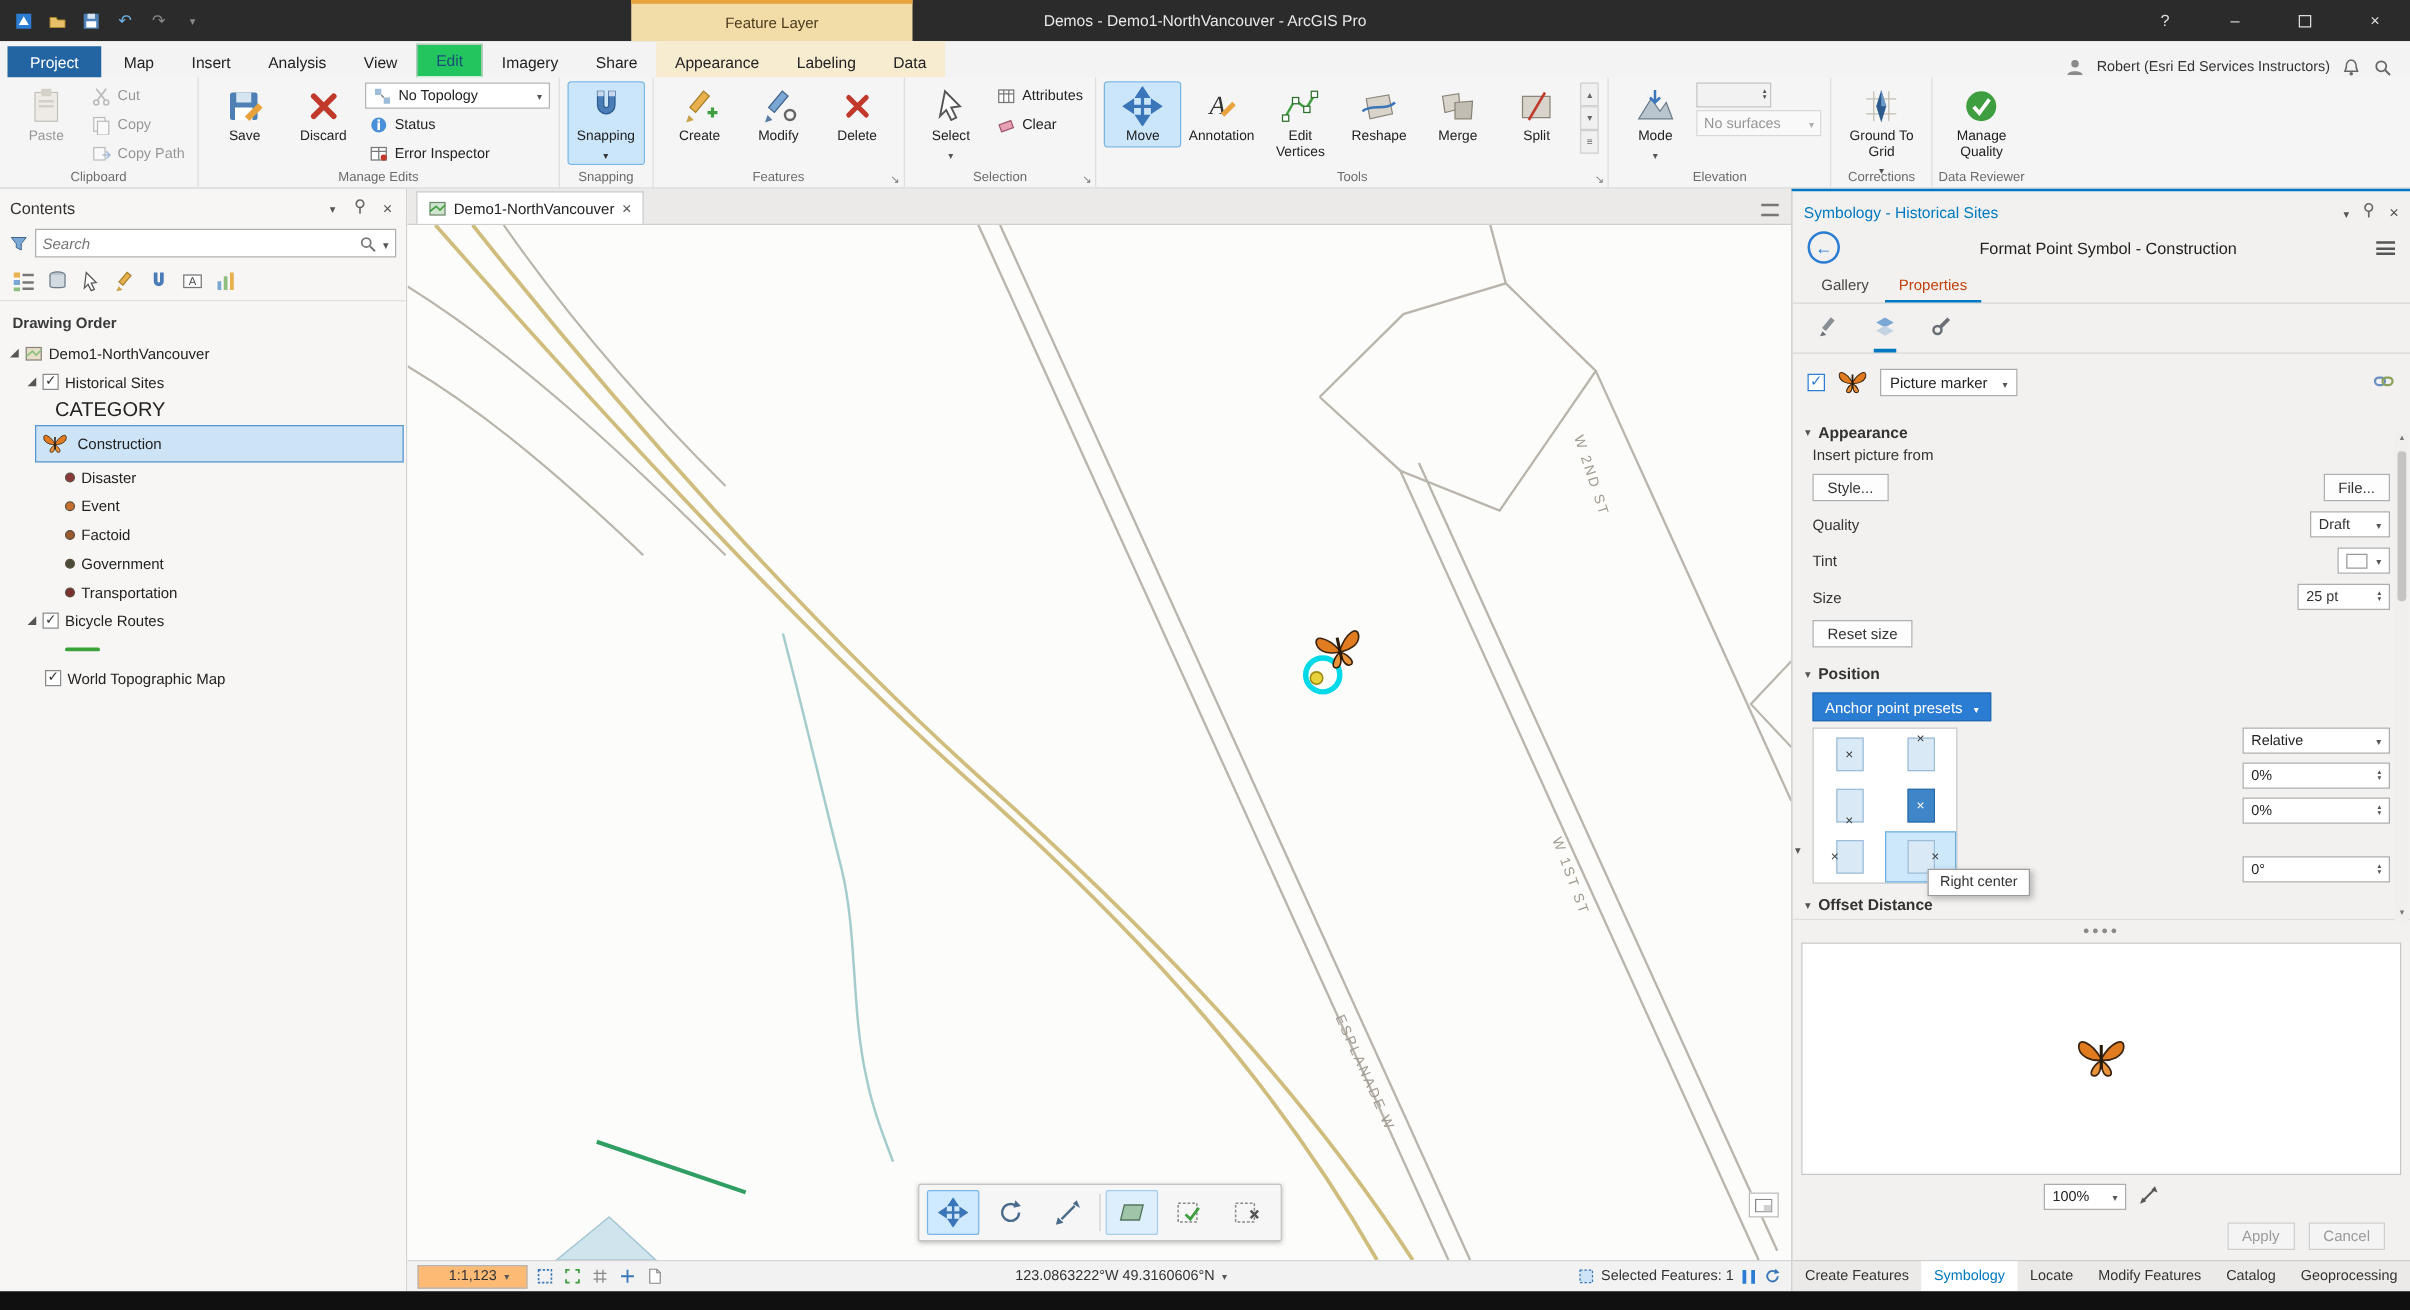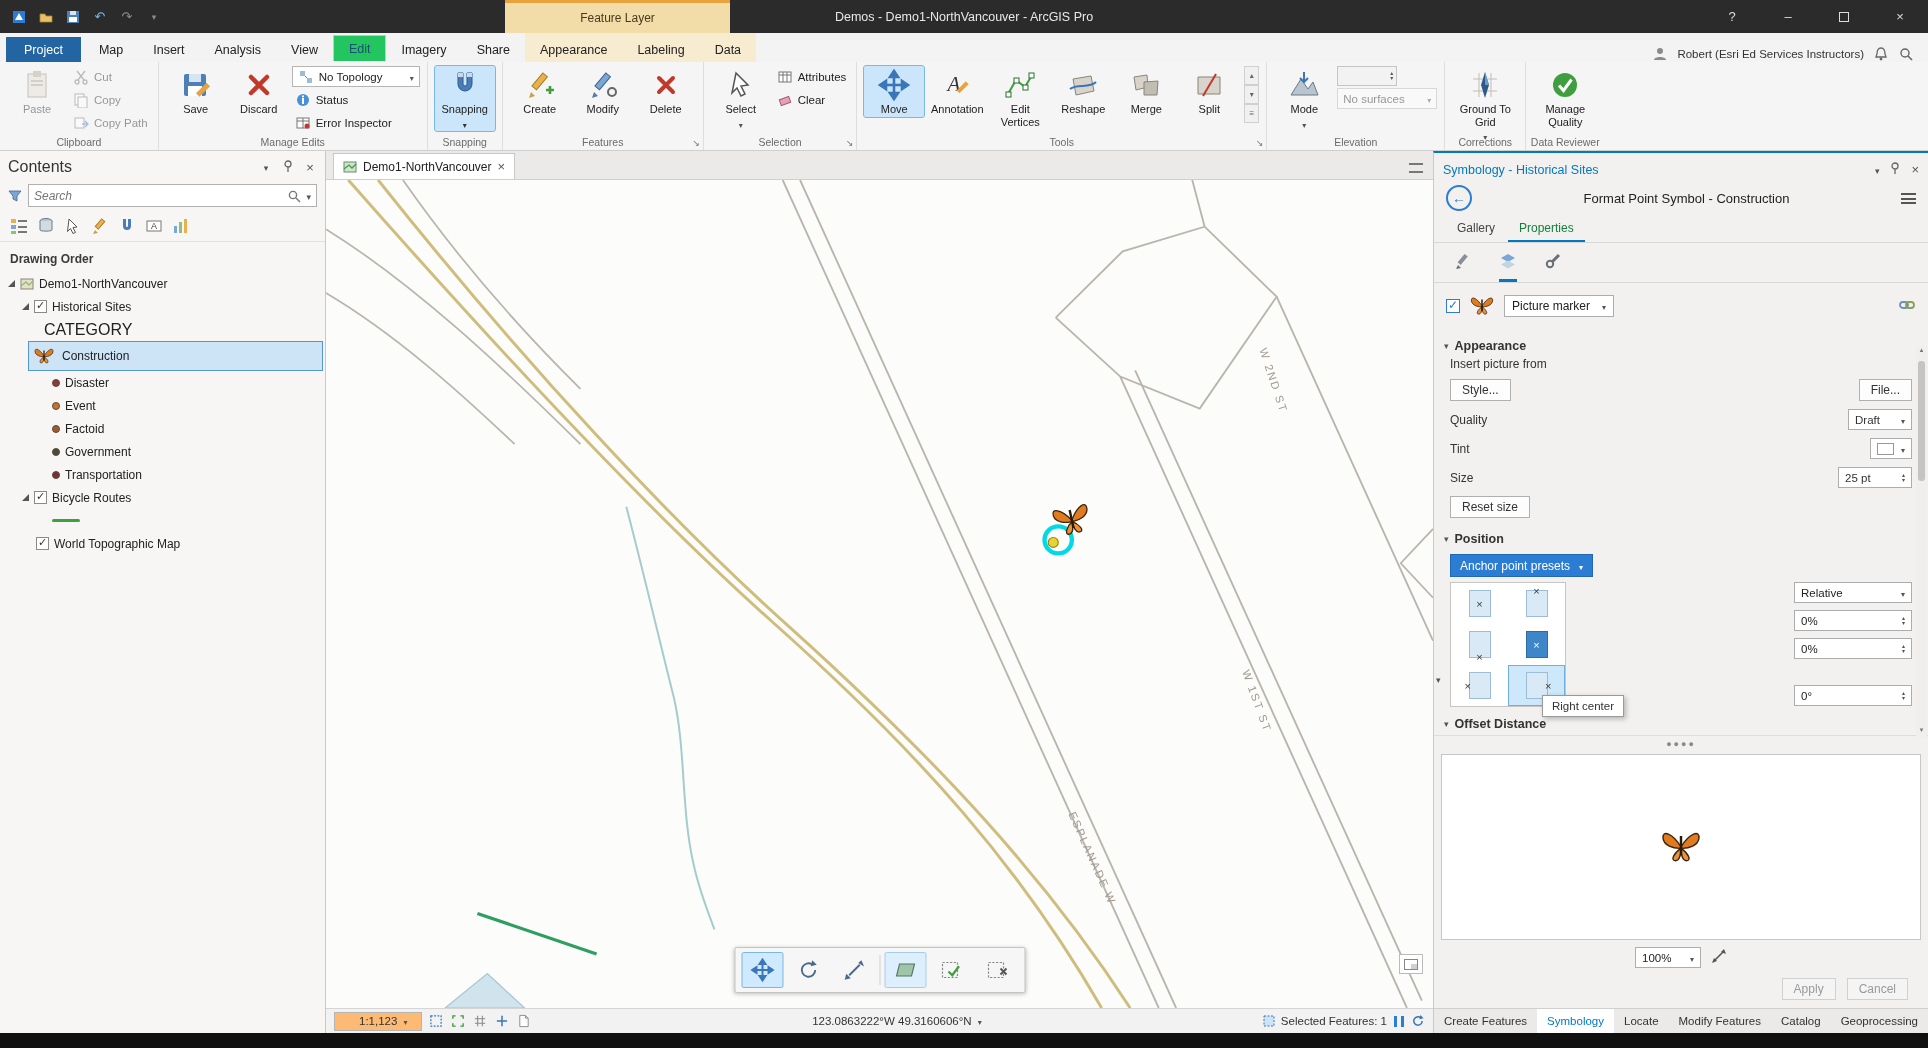--- a/index.html
+++ b/index.html
@@ -47,21 +47,21 @@
   .toolscroll span{width:15px;height:19px;border:1px solid #d0d0d0;background:#f0f0f0;font-size:8px;color:#666;display:flex;align-items:center;justify-content:center}
   .spinbox{display:flex;align-items:center;border:1px solid #c5c5c5;background:#f2f2f2;height:20px;width:60px;padding:0 3px;color:#9a9a9a}
 
   
   .lpanel{position:absolute;left:0;top:151px;width:326px;bottom:15px;background:#f7f6f5;border-right:1px solid #c9c9c9;overflow:hidden}
   .maparea{position:absolute;left:326px;top:151px;right:495px;bottom:15px;background:#fff}
   .rpanel{position:absolute;right:0;top:151px;width:495px;bottom:15px;background:#f2f1ef;border-left:1px solid #c9c9c9;border-top:2px solid #0079c1;overflow:hidden}
   .blackstrip{position:absolute;left:0;bottom:0;width:100%;height:15px;background:#101010}
 
   
-  .phead{display:flex;align-items:center;padding:7px 8px 5px;font-size:16px;color:#333}
+  .phead{display:flex;align-items:center;padding:7px 8px 5px;font-size:13px;color:#333}
   .phead .ic{margin-left:8px;color:#666;font-size:11px;width:14px;text-align:center}
   .xico::after{content:"×";font-size:13px;color:#555}
   .carico::after{content:"▾";font-size:9px;color:#555}
   .srow{display:flex;align-items:center;gap:6px;padding:3px 8px}
   .searchbox{flex:1;display:flex;align-items:center;border:1px solid #b0b0b0;background:#fff;height:23px;padding:0 5px;gap:5px}
   .searchbox input{flex:1;border:none;outline:none;font-style:italic;font-size:12px;color:#555;font-family:"Liberation Sans",sans-serif;background:transparent}
   .ctools{display:flex;gap:9px;padding:7px 10px 6px;border-bottom:1px solid #e2e0dd}
   .ctools span{width:18px;height:18px;display:inline-flex}
   .seclab{padding:10px 10px 6px;font-size:12px;font-weight:bold;color:#3a3a3a}
   .trow{display:flex;align-items:center;gap:5px;height:23px;padding-left:8px;font-size:12px;color:#222;white-space:nowrap}
@@ -96,21 +96,21 @@
   .rtitle{display:flex;align-items:center;padding:8px 9px 4px;font-size:12.5px;color:#0079c1}
   .rtitle .ic{margin-left:9px;color:#666}
   .fmtrow{display:flex;align-items:center;gap:10px;padding:3px 12px}
   .backbtn{width:26px;height:26px;border:2px solid #2b7cd3;border-radius:50%;color:#2b7cd3;display:flex;align-items:center;justify-content:center;font-size:14px;flex:none}
   .backbtn::after{content:"←"}
   .fmttitle{flex:1;text-align:center;font-size:13px;color:#222}
   .burger{width:15px;height:11px;border-top:2px solid #555;border-bottom:2px solid #555;position:relative}
   .burger::after{content:"";position:absolute;left:0;right:0;top:3px;border-top:2px solid #555}
   .rtabs{display:flex;gap:2px;padding:3px 12px 0;border-bottom:1px solid #d8d8d8}
   .rtab{padding:4px 11px 5px;font-size:12px;color:#444}
-  .rtab.active{color:#15803d;border-bottom:2px solid #0079c1}
+  .rtab.active{color:#c2410c;border-bottom:2px solid #0079c1}
   .itabs{display:flex;gap:27px;padding:9px 0 0 20px;border-bottom:1px solid #d8d8d8}
   .itab{padding-bottom:6px}
   .itab.active{border-bottom:3px solid #0079c1}
   .layerrow{display:flex;align-items:center;gap:9px;padding:10px 12px}
   .bluecb{width:14px;height:14px;border:1px solid #2b7cd3;background:#fff;position:relative}
   .bluecb::after{content:"✓";position:absolute;left:1px;top:-2px;color:#2b7cd3;font-size:12px}
   .pmcombo{display:flex;align-items:center;gap:12px;border:1px solid #adadad;background:#fff;height:22px;padding:0 7px;font-size:12px}
   .sech{display:flex;align-items:center;gap:6px;padding:10px 10px 4px;font-size:12.5px;font-weight:bold;color:#333}
   .sech::before{content:"▾";font-size:9px;color:#555;font-weight:normal}
   .prow{display:flex;align-items:center;justify-content:space-between;padding:4px 16px;font-size:12px;color:#333}
@@ -288,21 +288,21 @@
           </svg>
         <span>Save</span>
       </div>
       <div class="bb">
         <svg class="i32" viewBox="0 0 32 32">
             <path d="M8 8 L24 24 M24 8 L8 24" stroke="#c0392b" stroke-width="4.5" stroke-linecap="round"></path>
           </svg>
         <span>Discard</span>
       </div>
       <div class="scol">
-        <div class="combo" style="width:128px">
+        <div class="combo" style="width:148px">
           <svg class="i16" viewBox="0 0 16 16">
               <rect x="2" y="2" width="5" height="5" fill="#9cbcd8"></rect>
               <rect x="9" y="9" width="5" height="5" fill="#9cbcd8"></rect>
               <line x1="7" y1="7" x2="9" y2="9" stroke="#777"></line>
             </svg>
           <span class="sp">No Topology</span>
             <span class="car"></span>
         </div>
         <div class="sb">
             <svg class="i16" viewBox="0 0 16 16">

